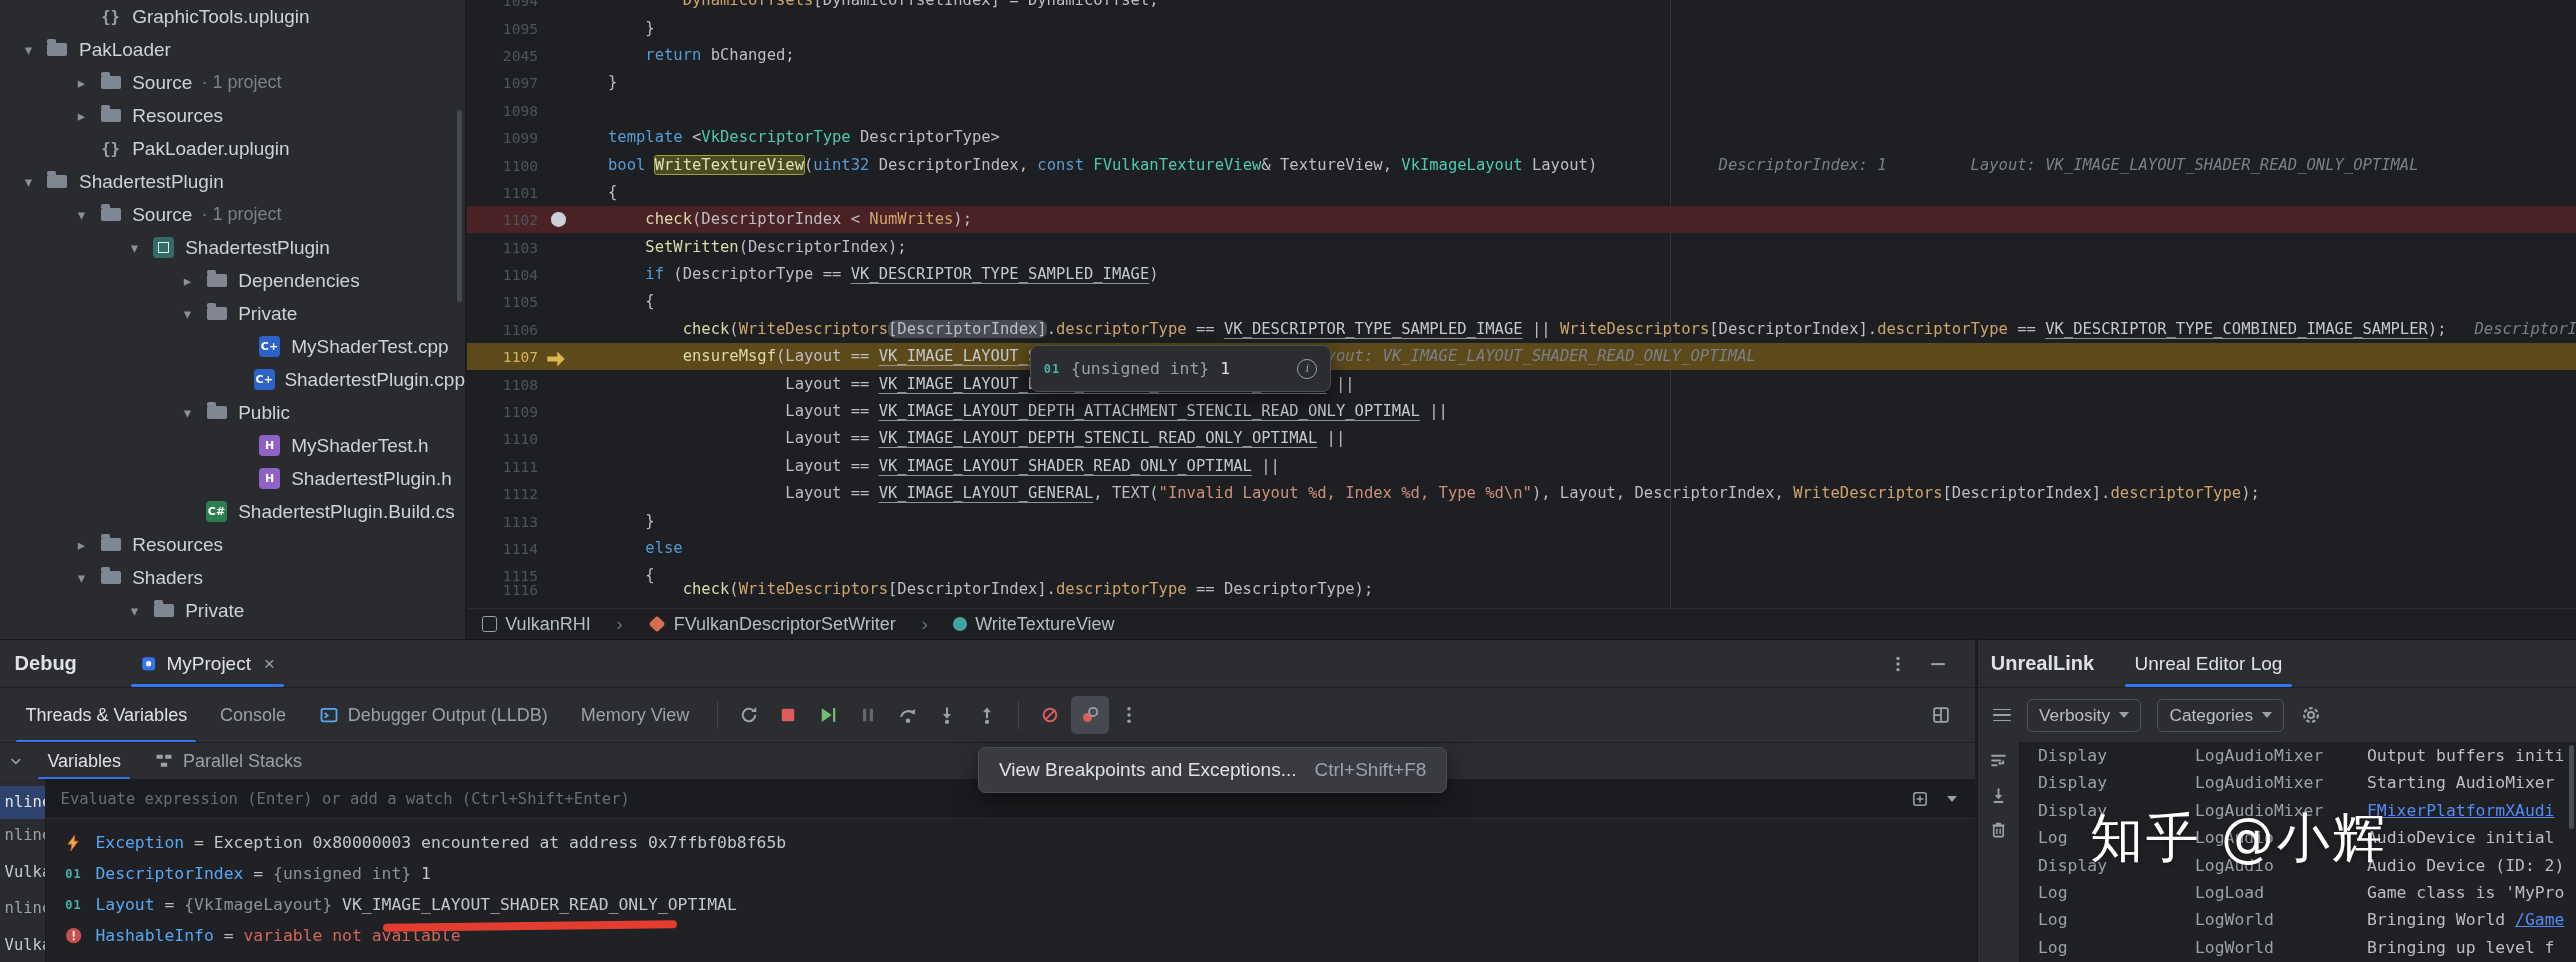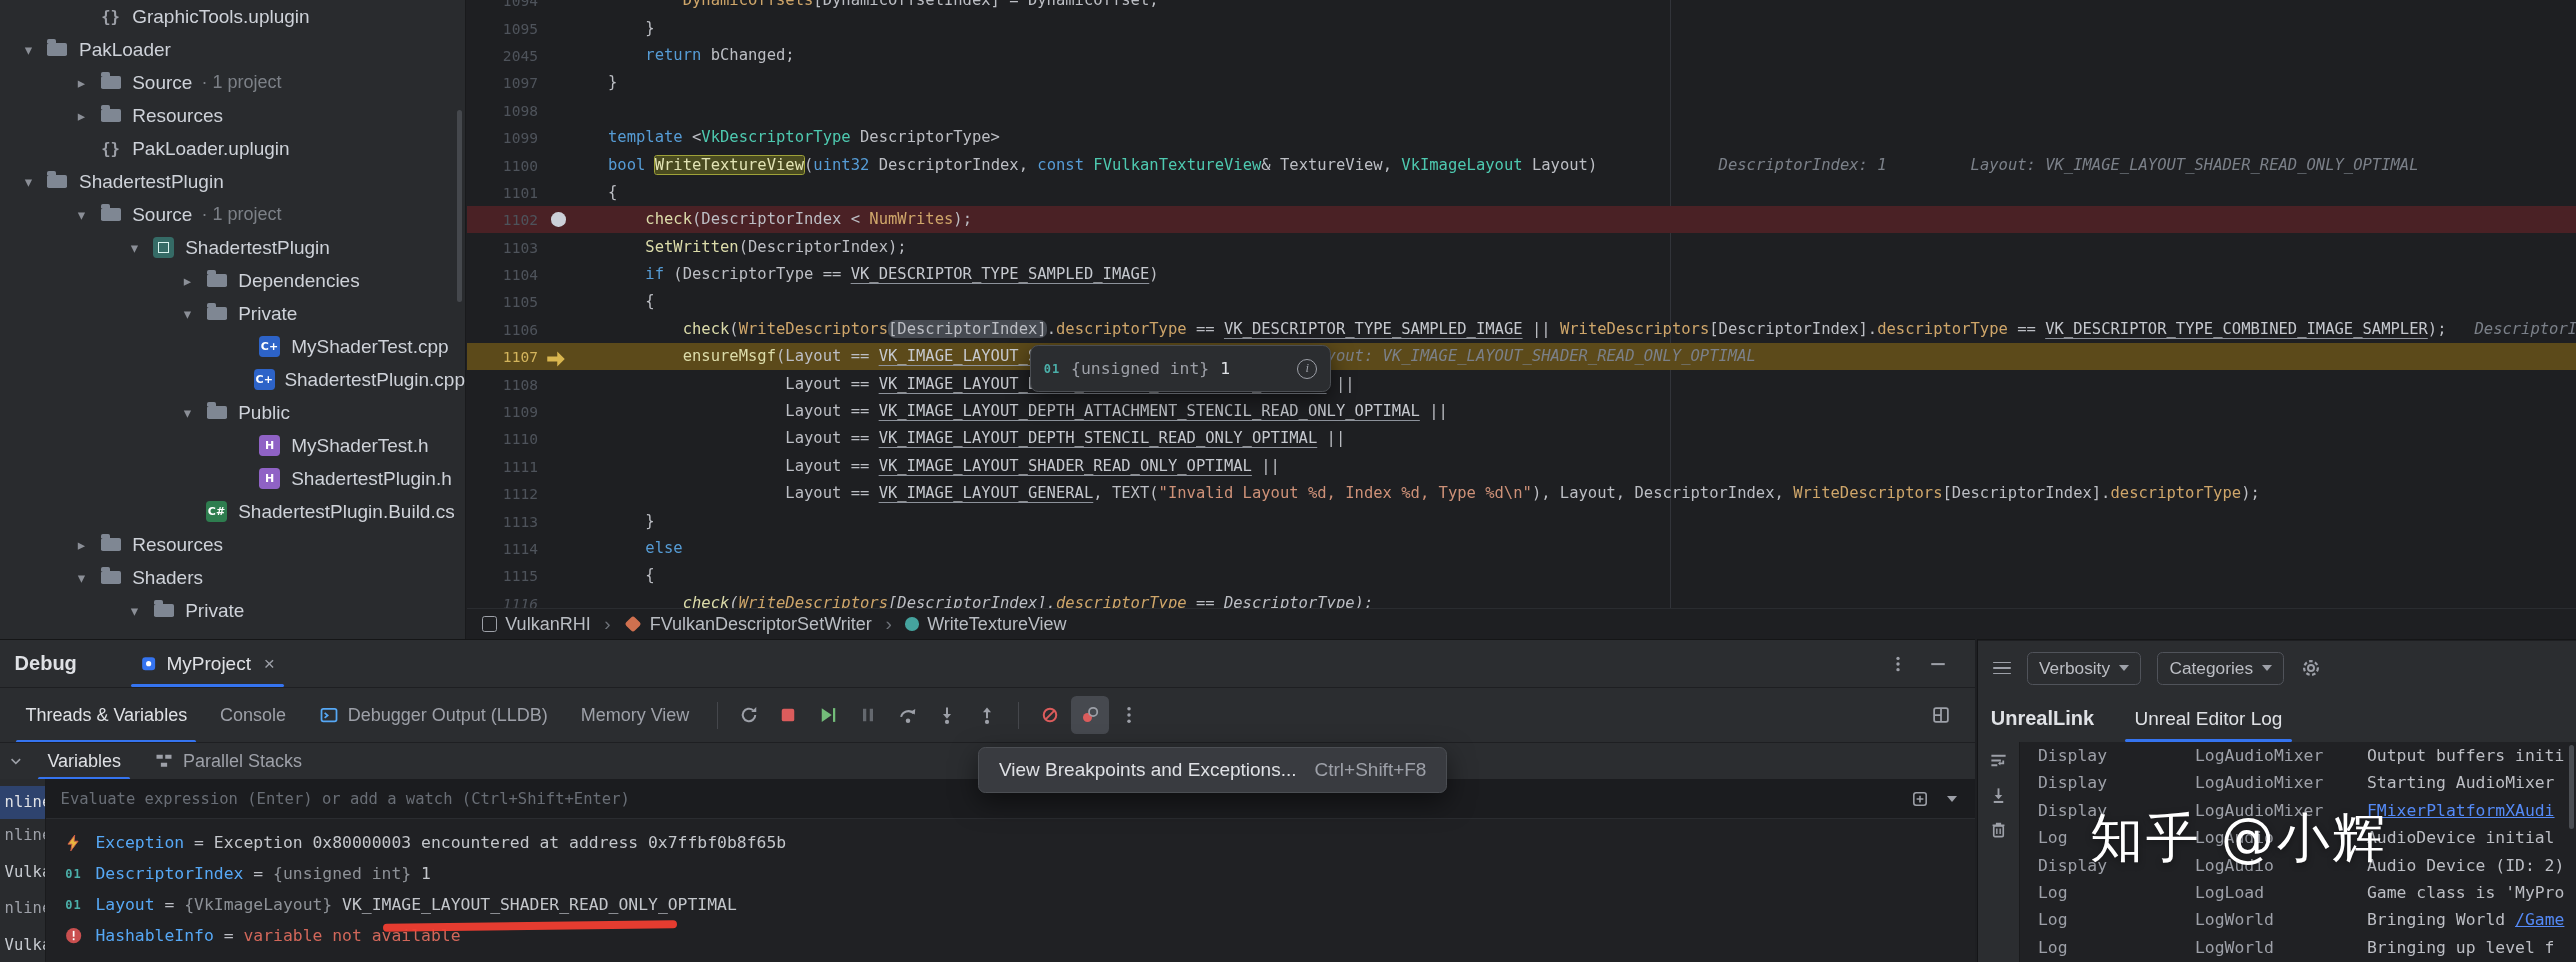--- a/index.html
+++ b/index.html
@@ -37,21 +37,21 @@
   .namebox{background:#4a4b20;outline:1.8px solid #9fa239;border-radius:1.8px;color:#e3e4b5}
   .bp-dot{position:absolute;left:84px;top:6.4px;width:14.6px;height:14.6px;border-radius:50%;background:#ccd0d8}
   .exec-arrow{position:absolute;left:79px;top:6.4px}
 
   #vpopup{position:absolute;left:563px;top:345px;width:301px;height:47px;background:#2b2d30;border:0.9px solid #4b4e53;border-radius:8.2px;box-shadow:0 7.3px 22px rgba(0,0,0,.55);display:flex;align-items:center;padding:0 12.8px;gap:11px;z-index:40;font-family:"DejaVu Sans Mono",monospace;font-size:16.4px}
   .vp-icon{color:#4bb0aa;font-size:12px;font-weight:bold;letter-spacing:0.9px}
   .vp-type{color:#9da0a8}.vp-val{color:#dfe1e5}
   .vp-info{margin-left:auto;width:20px;height:20px;border:0.9px solid #9da0a8;border-radius:50%;color:#9da0a8;display:flex;align-items:center;justify-content:center;font-size:12.8px;font-family:"Liberation Serif",serif;font-style:italic}
 
   
-  #crumbs{position:absolute;left:467px;top:608px;right:0;height:31px;background:#1e1f22;border-top:0.9px solid #2a2c30;display:flex;align-items:center;padding-left:14.6px;font-size:18px;color:#b9bdc3;gap:9px}
+  #crumbs{position:absolute;left:467px;top:608px;right:0;height:31px;background:#1e1f22;border-top:0.9px solid #2a2c30;display:flex;align-items:center;padding-left:14.6px;font-size:18px;color:#b9bdc3;gap:21px}
   .crumb{display:flex;align-items:center;gap:8.2px}
   .crumb-sep{color:#6e7279;margin:0 4.6px;font-size:19px}
   .cmod{width:15.5px;height:15.5px;border:1.8px solid #9da0a8;border-radius:2.7px}
   .ccls{width:12px;height:12px;background:#d0704f;border-radius:2.7px;transform:rotate(45deg);margin:0 2.7px}
   .cmeth{width:13.7px;height:13.7px;border-radius:50%;background:#45a39e}
 
   
   #debug{position:absolute;left:0;top:639px;width:1975px;height:323px;background:#202124;border-top:1.8px solid #151617}
   #dbg-header{height:47px;background:#2b2d30;display:flex;align-items:center;padding:0 22px 0 14.6px}
   #dbg-title{font-size:20px;color:#dfe1e5;font-weight:bold;margin-right:47px}
@@ -281,21 +281,21 @@
               <path d="M1 6h8V2l6 6-6 6v-4H1z" fill="#d9b64f"></path>
             </svg></span><span class="code"><span class="pln">        </span><span class="fn">ensureMsgf</span><span class="pln">(Layout == </span><span class="enum">VK_IMAGE_LAYOUT_SHADER_READ_ONLY_OPTIMAL</span><span class="pln"> ||</span><span class="hint">   Layout: VK_IMAGE_LAYOUT_SHADER_READ_ONLY_OPTIMAL</span></span></div>
         <div class="line" style="top: 371px;"><span class="lnum">1108</span><span class="code"><span class="pln">                   Layout == </span><span class="enum">VK_IMAGE_LAYOUT_DEPTH_STENCIL_ATTACHMENT_OPTIMAL</span><span class="pln"> ||</span></span></div>
         <div class="line" style="top: 398px;"><span class="lnum">1109</span><span class="code"><span class="pln">                   Layout == </span><span class="enum">VK_IMAGE_LAYOUT_DEPTH_ATTACHMENT_STENCIL_READ_ONLY_OPTIMAL</span><span class="pln"> ||</span></span></div>
         <div class="line" style="top: 425px;"><span class="lnum">1110</span><span class="code"><span class="pln">                   Layout == </span><span class="enum">VK_IMAGE_LAYOUT_DEPTH_STENCIL_READ_ONLY_OPTIMAL</span><span class="pln"> ||</span></span></div>
         <div class="line" style="top: 453px;"><span class="lnum">1111</span><span class="code"><span class="pln">                   Layout == </span><span class="enum">VK_IMAGE_LAYOUT_SHADER_READ_ONLY_OPTIMAL</span><span class="pln"> ||</span></span></div>
         <div class="line" style="top: 480px;"><span class="lnum">1112</span><span class="code"><span class="pln">                   Layout == </span><span class="enum">VK_IMAGE_LAYOUT_GENERAL</span><span class="pln">, TEXT(</span><span class="str">"Invalid Layout %d, Index %d, Type %d\n"</span><span class="pln">), Layout, DescriptorIndex, </span><span class="fld">WriteDescriptors</span><span class="pln">[DescriptorIndex].</span><span class="fld">descriptorType</span><span class="pln">);</span></span></div>
         <div class="line" style="top: 508px;"><span class="lnum">1113</span><span class="code"><span class="pln">    }</span></span></div>
         <div class="line" style="top: 535px;"><span class="lnum">1114</span><span class="code"><span class="pln">    </span><span class="kw">else</span></span></div>
         <div class="line" style="top: 562px;"><span class="lnum">1115</span><span class="code"><span class="pln">    {</span></span></div>
-        <div class="line" style="top: 590px; font-style: italic;"><span class="lnum">1116</span><span class="code"><span class="pln">        </span><span class="fn">check</span><span class="pln">(</span><span class="fld">WriteDescriptors</span><span class="pln">[DescriptorIndex].</span><span class="fld">descriptorType</span><span class="pln"> == DescriptorType);</span></span></div>
+        <div class="line" style="top: 576px;"><span class="lnum">1116</span><span class="code"><span class="pln">        </span><span class="fn">check</span><span class="pln">(</span><span class="fld">WriteDescriptors</span><span class="pln">[DescriptorIndex].</span><span class="fld">descriptorType</span><span class="pln"> == DescriptorType);</span></span></div>
       </div>
     <div id="vpopup">
       <span class="vp-icon">01</span>
       <span class="vp-type">{unsigned int}</span>
       <span class="vp-val">1</span>
       <span class="vp-info">i</span>
     </div>
   </section>
 
   <div id="crumbs">
@@ -481,45 +481,45 @@
             </svg></span><span class="vname">HashableInfo</span><span class="veq"> = </span><span class="verr">variable not available</span></div>
       </div>
   </section>
 
   <div id="tooltip">
     <span>View Breakpoints and Exceptions...</span>
     <span class="short">Ctrl+Shift+F8</span>
   </div>
 
   <section id="unreal">
+    <div id="un-header">
+      <span id="un-title">UnrealLink</span>
+      <div class="dtab">
+        <span>Unreal Editor Log</span>
+        <span class="under"></span>
+      </div>
+    </div>
     <div id="un-toolbar">
       <span class="hb">
           <i></i>
           <i></i>
           <i></i>
         </span>
       <span class="selectbox">
         <span>Verbosity</span>
         <span class="tri-down"></span>
       </span>
       <span class="selectbox">
         <span>Categories</span>
         <span class="tri-down"></span>
       </span>
       <svg width="22" height="22" viewBox="0 0 16 16">
           <circle cx="8" cy="8" r="2.2" fill="none" stroke="#9da0a8" stroke-width="1.4"></circle>
           <circle cx="8" cy="8" r="5" fill="none" stroke="#9da0a8" stroke-width="1.6" stroke-dasharray="2.6 1.8"></circle>
         </svg>
-    </div>
-    <div id="un-header">
-      <span id="un-title">UnrealLink</span>
-      <div class="dtab">
-        <span>Unreal Editor Log</span>
-        <span class="under"></span>
-      </div>
     </div>
     <div id="un-strip">
       <svg width="19" height="19" viewBox="0 0 16 16">
           <path d="M2 4h12M2 8h8M2 12h5" fill="none" stroke="#9da0a8" stroke-width="1.5"></path>
           <path d="M12 8v2.5H9" fill="none" stroke="#9da0a8" stroke-width="1.5"></path>
           <path d="M9.6 8.7L7.6 10.5l2 1.8z" fill="#9da0a8"></path>
         </svg>
       <svg width="19" height="19" viewBox="0 0 16 16">
           <path d="M8 2v7" stroke="#9da0a8" stroke-width="1.6"></path>
           <path d="M4.8 7.5L8 11.2l3.2-3.7z" fill="#9da0a8"></path>

